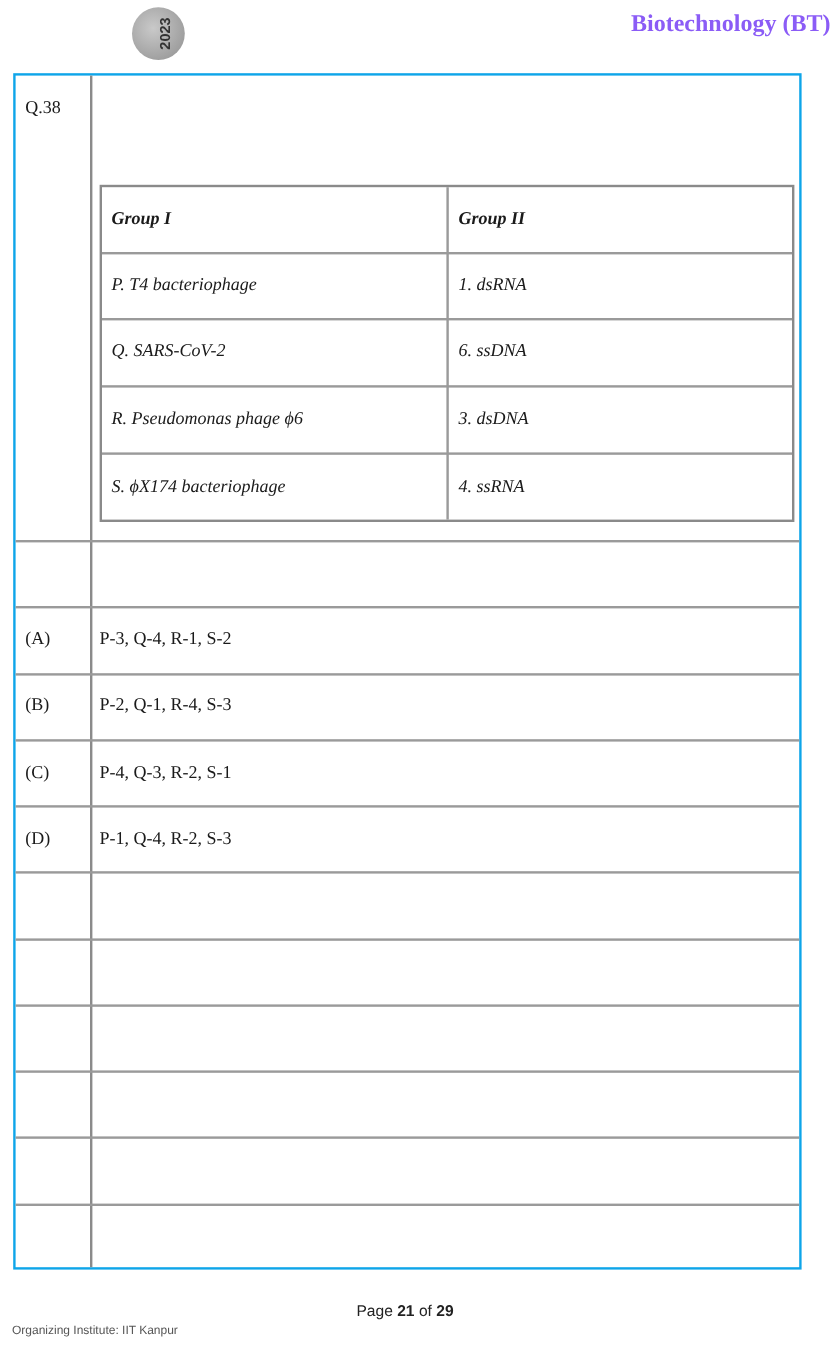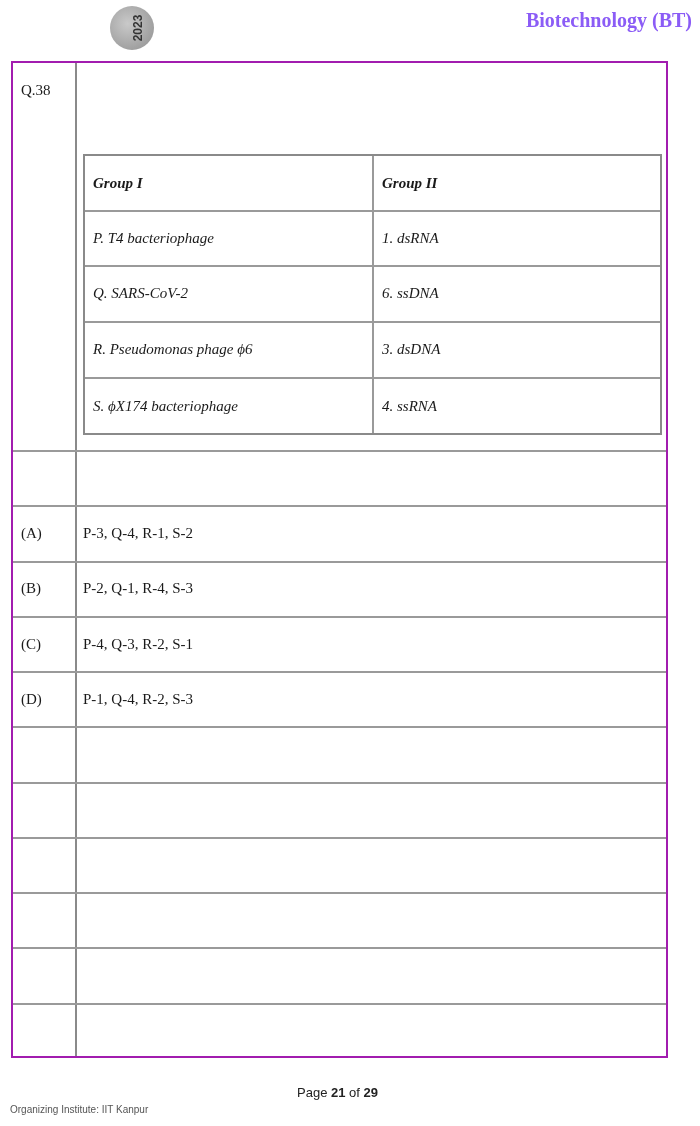--- a/index.html
+++ b/index.html
@@ -3,21 +3,21 @@
 <meta charset="utf-8">
 <style>
   html, body { margin: 0; padding: 0; background: #ffffff; }
   body { width: 700px; height: 1126px; position: relative; overflow: hidden; font-family: "Liberation Serif", serif; color: #1a1a1a; }
   .logo { position: absolute; left: 14px; top: 4px; height: 48px; width: 150px; }
   .logo-text { position: absolute; left: 0; top: 0; font-family: "Liberation Sans", sans-serif; font-weight: bold; font-size: 46px; letter-spacing: 1px; color: #333333; line-height: 48px; z-index: 2; }
   .logo-globe { position: absolute; left: 96px; top: 2px; width: 44px; height: 44px; border-radius: 50%; background: radial-gradient(circle at 40% 40%, #c9c9c9, #8f8f8f); z-index: 1; }
   .logo-year { position: absolute; left: 124px; top: 24px; font-family: "Liberation Sans", sans-serif; font-weight: bold; font-size: 12px; color: #333; transform: rotate(-90deg); transform-origin: center; z-index: 3; width: 30px; margin-left: -15px; margin-top: -7px; text-align: center; }
   .subject { position: absolute; right: 8px; top: 9px; font-weight: bold; font-size: 20px; color: #8b5cf6; }
 
-  .outer { position: absolute; left: 11px; top: 61px; width: 657px; height: 997px; border: 2px solid #a21caf; box-sizing: border-box; }
+  .outer { position: absolute; left: 11px; top: 61px; width: 657px; height: 997px; border: 2px solid #0ea5e9; box-sizing: border-box; }
   .vdiv { position: absolute; left: 62px; top: 0; bottom: 0; width: 0; border-left: 2px solid #8a8a8a; }
   .hline { position: absolute; left: 0; right: 0; height: 0; border-top: 2px solid #9a9a9a; }
 
   .qnum { position: absolute; left: 8px; top: 19px; font-size: 15px; }
   .qtext { position: absolute; left: 70px; top: 19px; font-size: 15px; }
 
   .inner { position: absolute; left: 70px; top: 91px; width: 579px; height: 281px; border: 2px solid #8a8a8a; box-sizing: border-box; font-style: italic; }
   .inner .ivdiv { position: absolute; left: 287px; top: 0; bottom: 0; border-left: 2px solid #9a9a9a; }
   .inner .ihline { position: absolute; left: 0; right: 0; border-top: 2px solid #9a9a9a; }
   .cell { position: absolute; font-size: 15px; }

